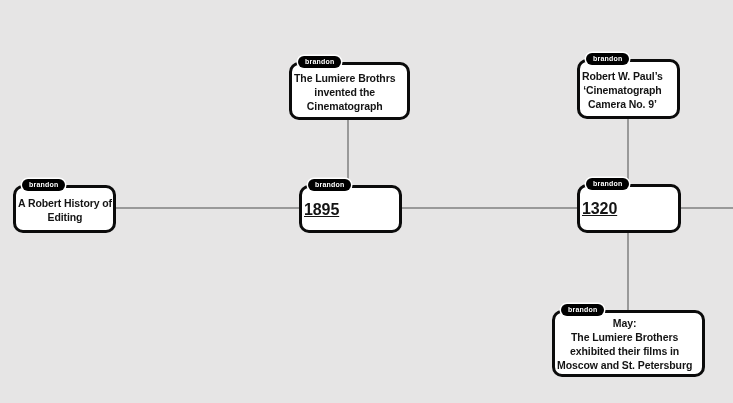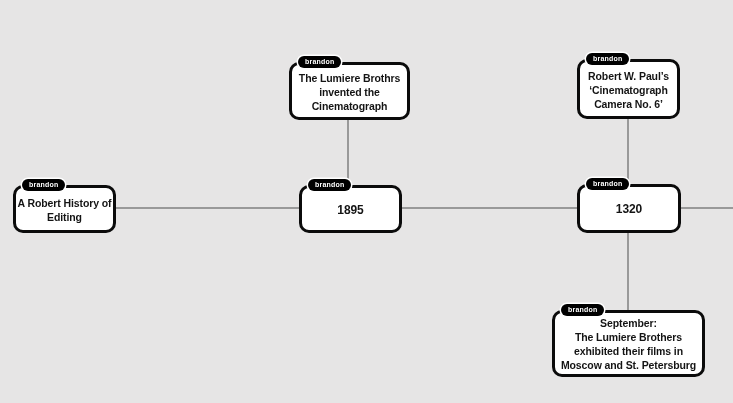--- a/index.html
+++ b/index.html
@@ -20,34 +20,34 @@
   }
   .node {
     position: absolute;
     box-sizing: border-box;
     background: #ffffff;
     border: 3.5px solid #0b0b0b;
     border-radius: 10px;
     z-index: 2;
     display: flex;
     align-items: center;
-    justify-content: center;
   }
   .node-text {
     white-space: pre;
     text-align: center;
     font-weight: bold;
     font-size: 10.5px;
     line-height: 14px;
     letter-spacing: -0.1px;
     color: #141414;
     padding: 1px 2px 0 2px;
   }
   .node--year .node-text {
-    font-size: 12px;
+    font-size: 16px;
+    text-decoration: underline;
   }
   .badge {
     position: absolute;
     top: -9px;
     left: 6px;
     background: #000000;
     color: #ffffff;
     font-weight: bold;
     font-size: 7px;
     line-height: 8px;
@@ -99,29 +99,29 @@
 
   <div class="node node--year node-1895">
     <span class="badge">brandon</span>
     <div class="node-text">1895</div>
   </div>
 
   <div class="node node-paul">
     <span class="badge">brandon</span>
     <div class="node-text">Robert W. Paul’s
 ‘Cinematograph
-Camera No. 6’</div>
+Camera No. 9’</div>
   </div>
 
   <div class="node node--year node-1896">
     <span class="badge">brandon</span>
     <div class="node-text">1320</div>
   </div>
 
   <div class="node node-may">
     <span class="badge">brandon</span>
-    <div class="node-text">September:
+    <div class="node-text">May:
 The Lumiere Brothers
 exhibited their films in
 Moscow and St. Petersburg</div>
   </div>
 
 </div>
 
 </body></html>

